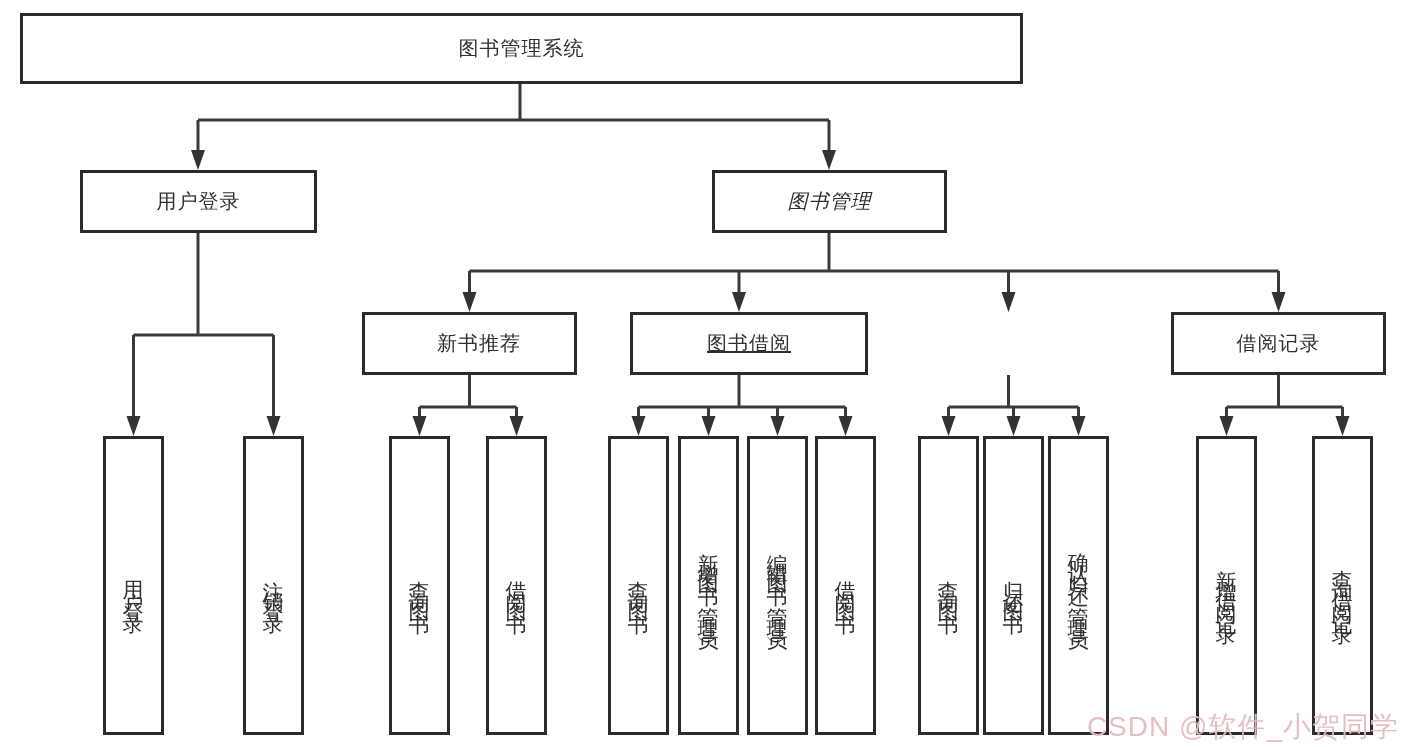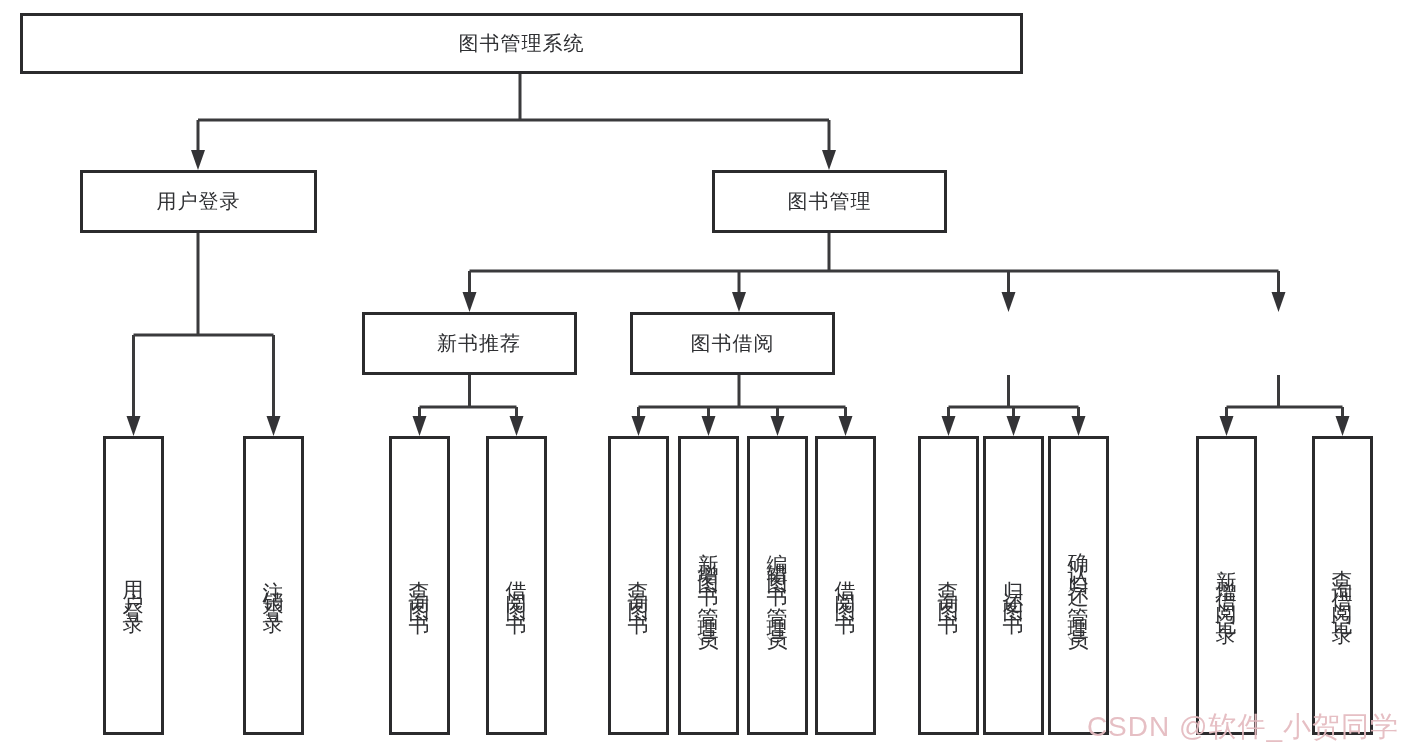--- a/index.html
+++ b/index.html
@@ -100,36 +100,39 @@
     <path class="wire" d="M1078.5 407 V418"></path>
     <polygon class="head" points="1071.5,416 1085.5,416 1078.5,436"></polygon>
 
     <path class="wire" d="M1278.5 375 V407 M1226.5 407 H1342.5"></path>
     <path class="wire" d="M1226.5 407 V418"></path>
     <polygon class="head" points="1219.5,416 1233.5,416 1226.5,436"></polygon>
     <path class="wire" d="M1342.5 407 V418"></path>
     <polygon class="head" points="1335.5,416 1349.5,416 1342.5,436"></polygon>
   </svg>
 
-  <div class="node h root" style="left:20px; top:13px; width:1003px; height:61px;">
+  <div class="node h root" style="left:20px; top:13px; width:1003px; height:71px;">
     <span>图书管理系统</span>
   </div>
 
   <div class="node h" style="left:80px; top:170px; width:237px; height:63px;">
     <span>用户登录</span>
   </div>
-  <div class="node h" style="left:712px; top:170px; width:235px; height:63px;">
+  <div class="node h" style="left:712px; top:170px; width:235px; height:63px;font-style:italic;">
     <span>图书管理</span>
   </div>
 
   <div class="node h" style="left:362px; top:312px; width:215px; height:63px;padding-left:19px;">
     <span>新书推荐</span>
   </div>
-  <div class="node h" style="left:630px; top:312px; width:205px; height:63px;">
+  <div class="node h" style="left:630px; top:312px; width:238px; height:63px;text-decoration:underline;">
     <span>图书借阅</span>
+  </div>
+  <div class="node h" style="left:1171px; top:312px; width:215px; height:63px;">
+    <span>借阅记录</span>
   </div>
 
   <div class="node v" style="left:103px;">
     <span class="vtext">用户登录</span>
   </div>
   <div class="node v" style="left:243px;">
     <span class="vtext">注销登录</span>
   </div>
 
   <div class="node v" style="left:389px;">

